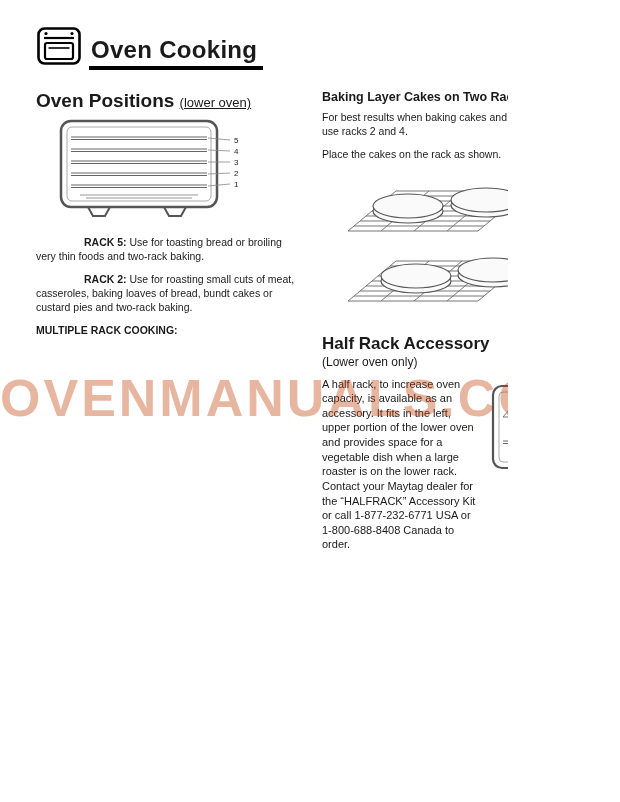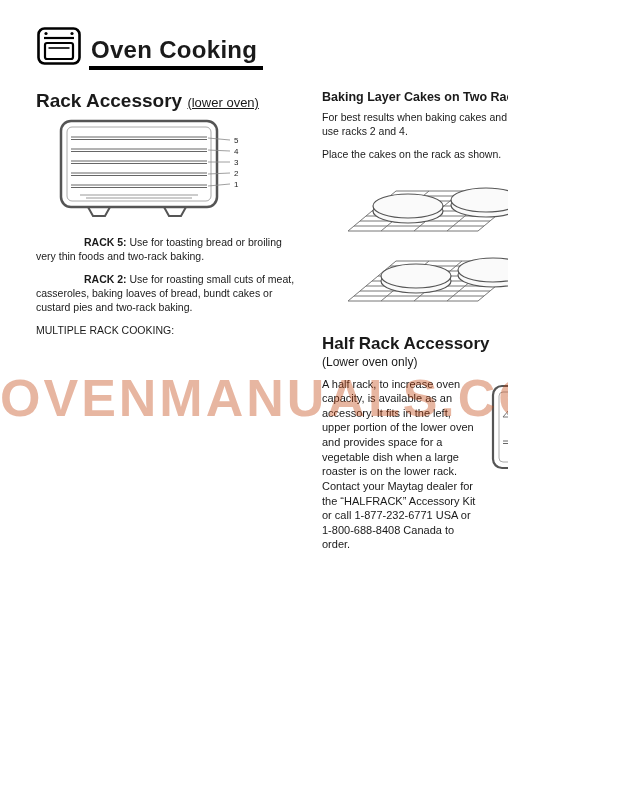--- a/index.html
+++ b/index.html
@@ -61,21 +61,21 @@
 
   .body-p {
     font-size: 10.5px;
     line-height: 1.33;
     margin-bottom: 9px;
   }
   .body-p b { font-weight: bold; margin-left: 48px; }
 
   .multi-heading {
     font-size: 10.5px;
-    font-weight: normal;
+    font-weight: bold;
     margin: 3px 0 8px 0;
   }
 
   .sub-section-heading {
     font-size: 12.5px;
     font-weight: bold;
     margin: 2px 0 7px 0;
   }
 
   .half-heading {
@@ -143,21 +143,21 @@
         <line x1="12.5" y1="22" x2="33.5" y2="22" stroke="#000" stroke-width="1.6"></line>
       </svg>
     </span>
     <h1 class="header-title">Oven Cooking</h1>
   </div>
 
   <div class="columns">
 
     <div class="col-left">
       <h2 class="section-title">
-        <span>Rack Accessory</span>
+        <span>Oven Positions</span>
         <span class="subtitle">(lower oven)</span>
       </h2>
 
       <div class="diagram-wrap">
         <svg width="188" height="104" viewBox="0 0 188 104">
           <rect x="3" y="3" width="156" height="86" rx="10" fill="none" stroke="#555" stroke-width="2.5"></rect>
           <rect x="9" y="9" width="144" height="74" rx="5" fill="none" stroke="#aaa" stroke-width="1"></rect>
           <g stroke="#666" stroke-width="1">
             <line x1="13" y1="19" x2="149" y2="19"></line>
               <line x1="13" y1="21.5" x2="149" y2="21.5"></line>

